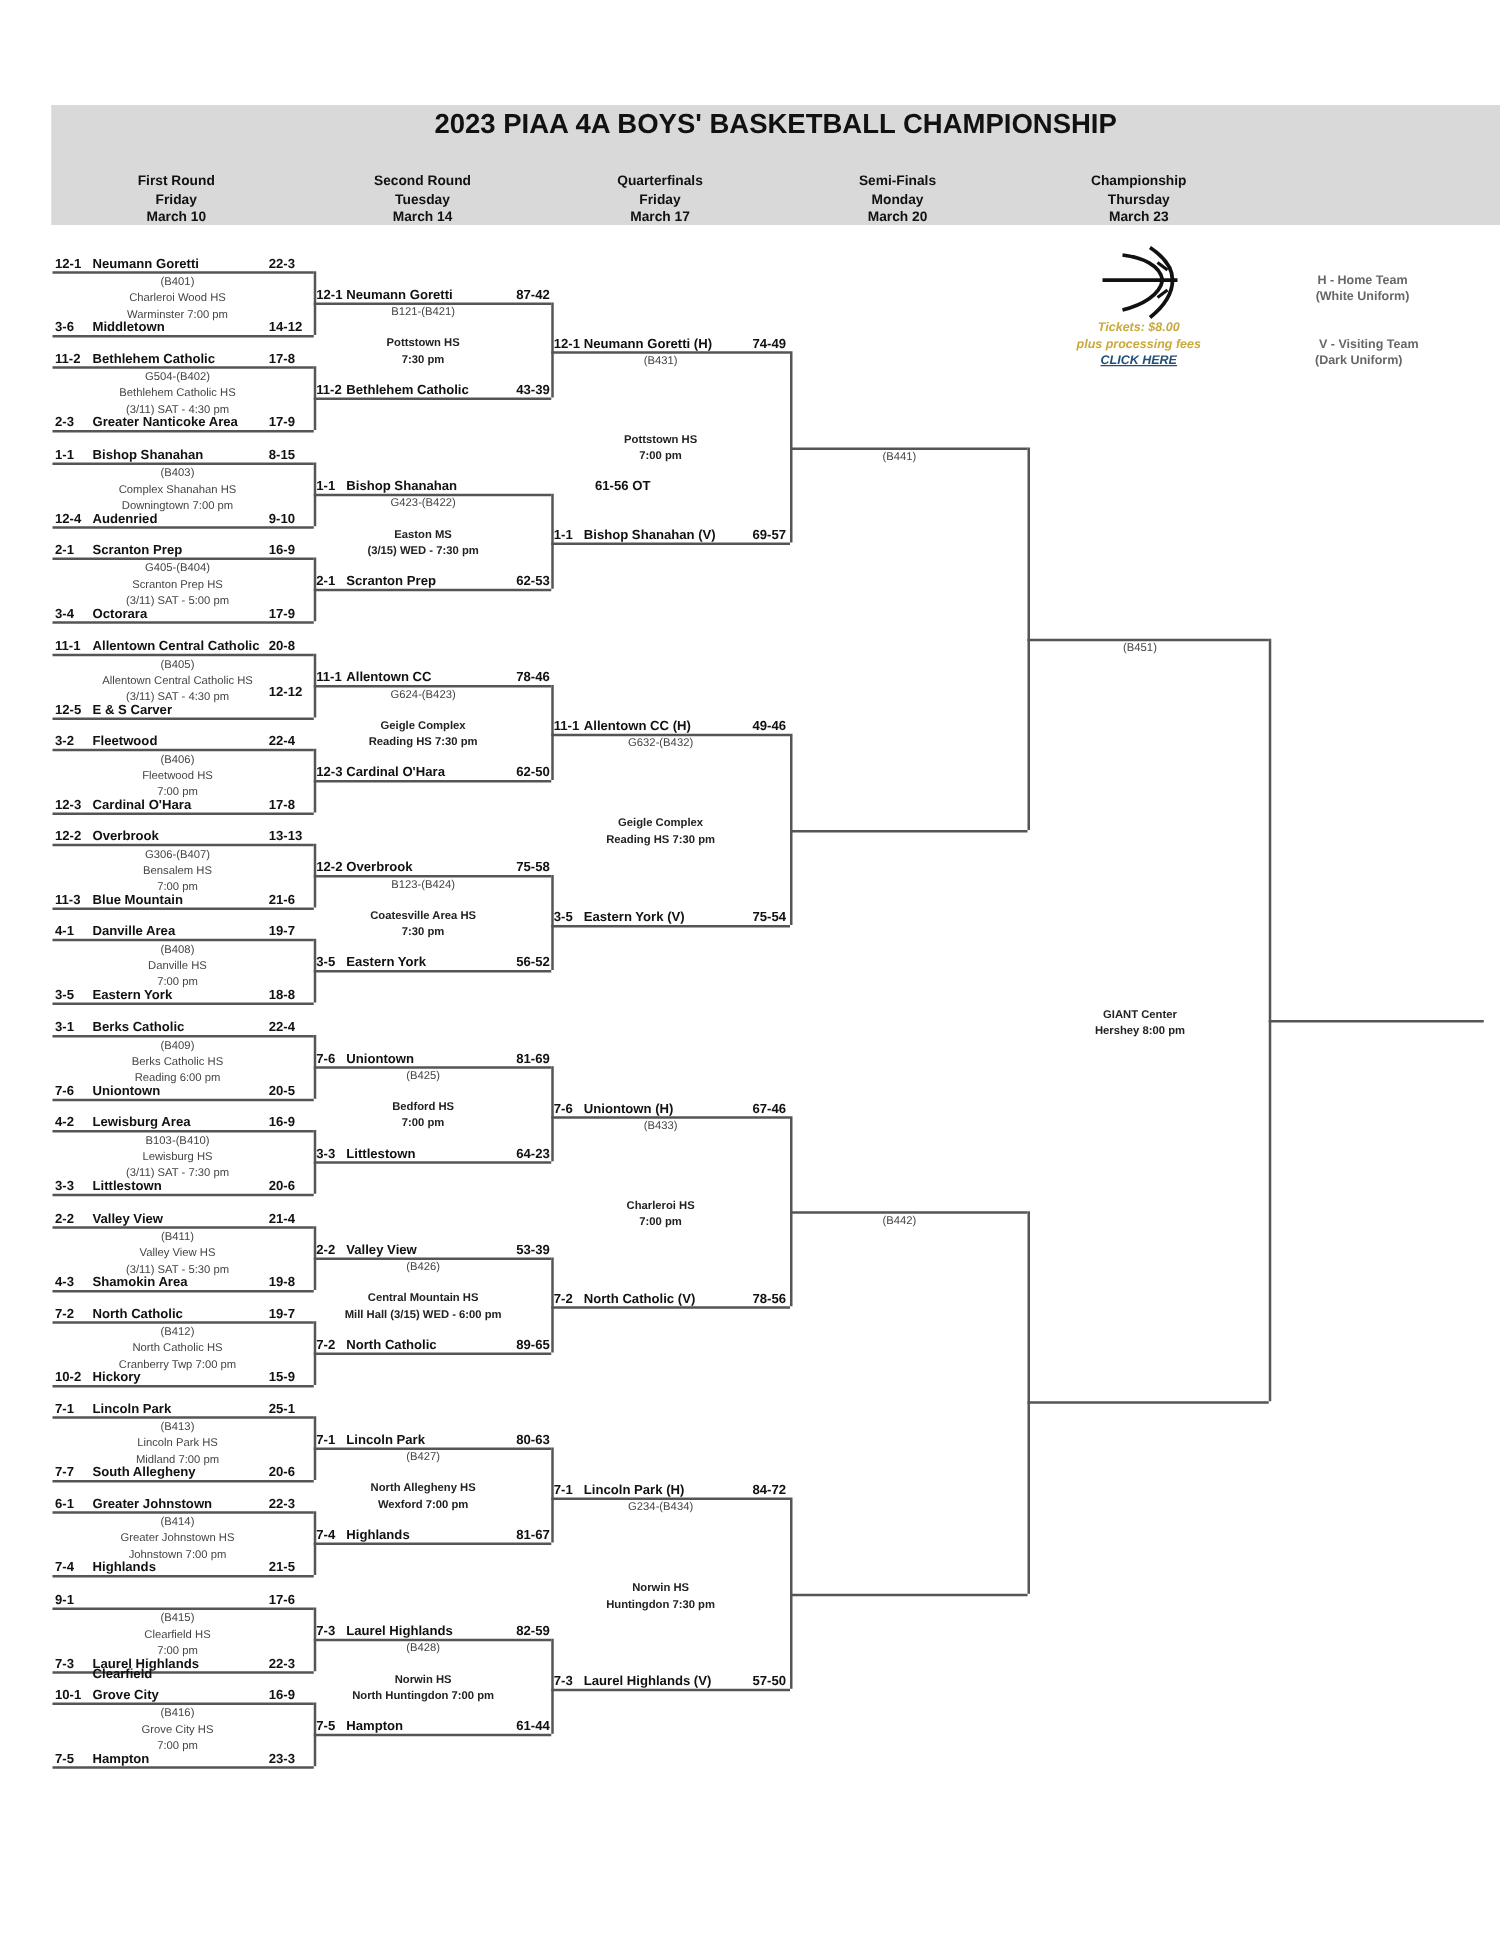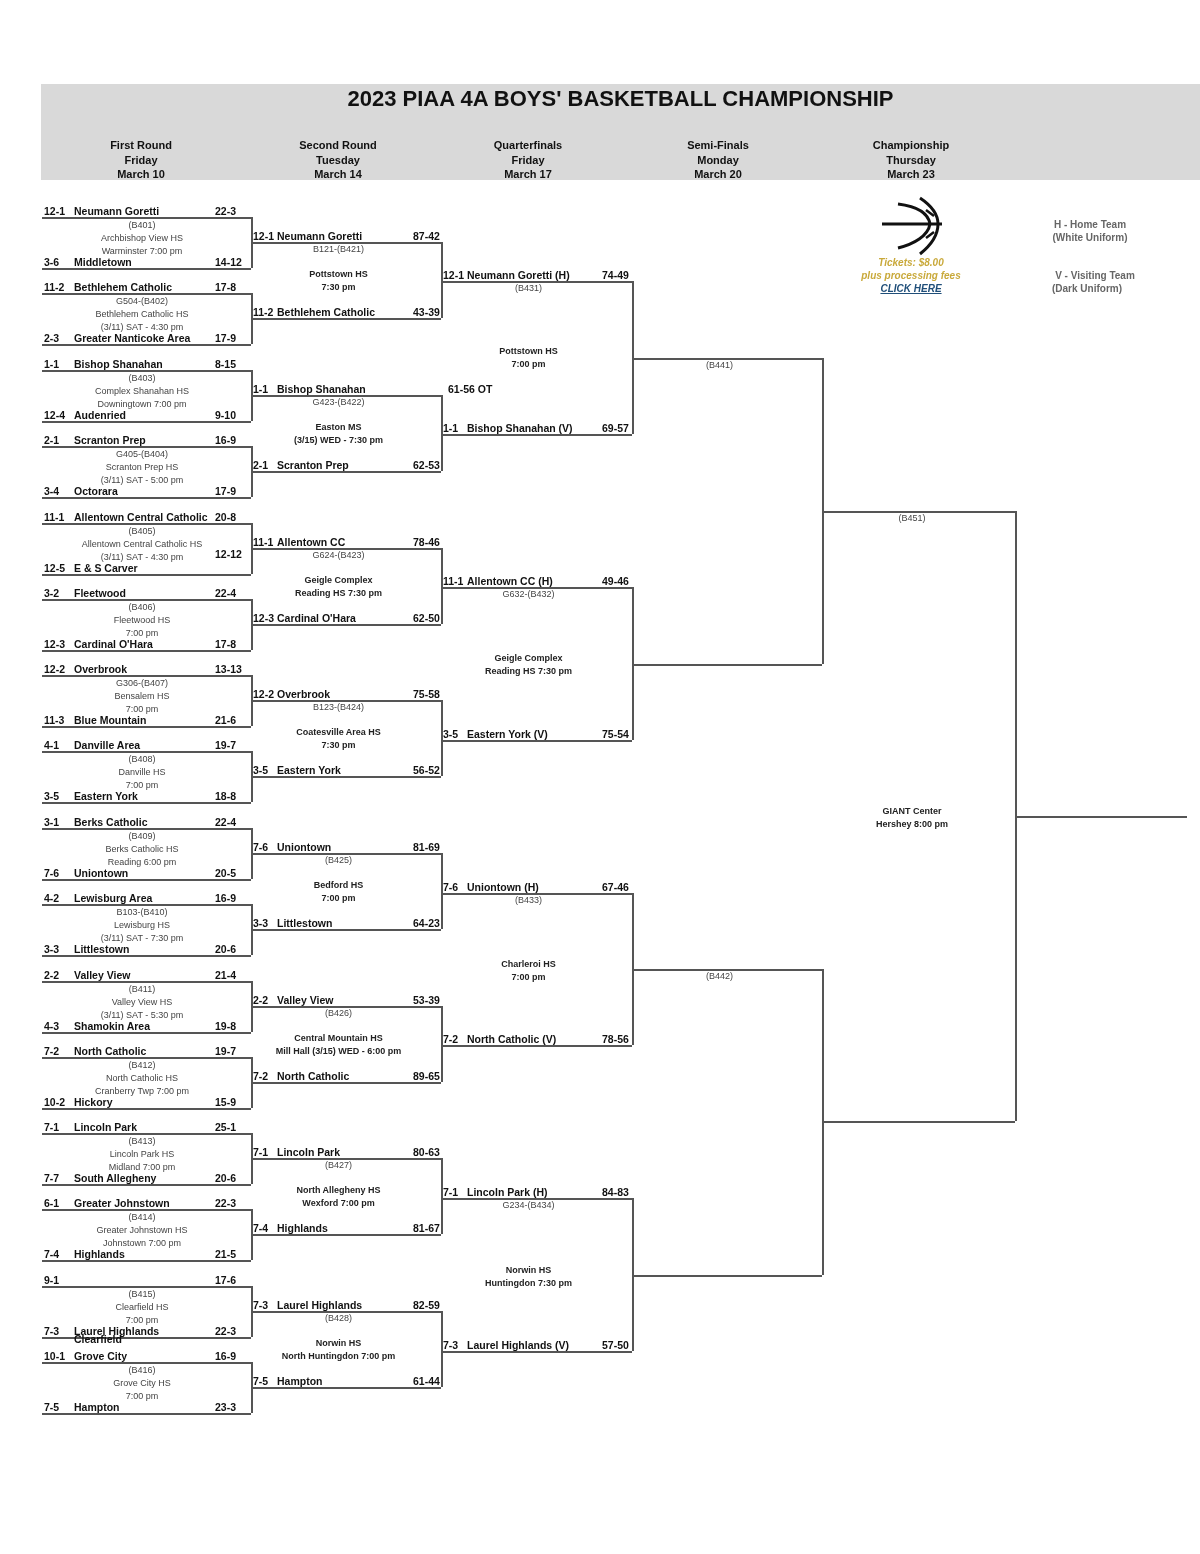--- a/index.html
+++ b/index.html
@@ -74,21 +74,21 @@
     <div class="line" style="left: 42px; top: 217px; width: 209px; height: 1.5px;"></div>
     <div class="line" style="left: 42px; top: 268px; width: 209px; height: 1.5px;"></div>
     <div class="line" style="left: 251px; top: 217px; width: 1.5px; height: 51px;"></div>
     <div class="t" style="left: 44px; top: 205px;">12-1</div>
     <div class="t" style="left: 74px; top: 205px;">Neumann Goretti</div>
     <div class="t" style="left: 215px; top: 205px;">22-3</div>
     <div class="t" style="left: 44px; top: 256px;">3-6</div>
     <div class="t" style="left: 74px; top: 256px;">Middletown</div>
     <div class="t" style="left: 215px; top: 256px;">14-12</div>
     <div class="info" style="left: 42px; width: 200px; top: 219px;">(B401)</div>
-    <div class="info" style="left: 42px; width: 200px; top: 231.8px;">Archbishop View HS</div>
+    <div class="info" style="left: 42px; width: 200px; top: 231.8px;">Charleroi Wood HS</div>
     <div class="info" style="left: 42px; width: 200px; top: 244.6px;">Warminster 7:00 pm</div>
     <div class="line" style="left: 42px; top: 293px; width: 209px; height: 1.5px;"></div>
     <div class="line" style="left: 42px; top: 344px; width: 209px; height: 1.5px;"></div>
     <div class="line" style="left: 251px; top: 293px; width: 1.5px; height: 51px;"></div>
     <div class="t" style="left: 44px; top: 281px;">11-2</div>
     <div class="t" style="left: 74px; top: 281px;">Bethlehem Catholic</div>
     <div class="t" style="left: 215px; top: 281px;">17-8</div>
     <div class="t" style="left: 44px; top: 332px;">2-3</div>
     <div class="t" style="left: 74px; top: 332px;">Greater Nanticoke Area</div>
     <div class="t" style="left: 215px; top: 332px;">17-9</div>
@@ -273,21 +273,21 @@
     <div class="t" style="left: 277px; top: 306px;">Bethlehem Catholic</div>
     <div class="t" style="left: 413px; top: 306px;">43-39</div>
     <div class="gid" style="left: 251px; width: 175px; top: 244px;">B121-(B421)</div>
     <div class="venue" style="left: 251px; width: 175px; top: 268px;">Pottstown HS</div>
     <div class="venue" style="left: 251px; width: 175px; top: 281px;">7:30 pm</div>
     <div class="line" style="left: 251px; top: 395px; width: 190px; height: 1.5px;"></div>
     <div class="line" style="left: 251px; top: 471px; width: 190px; height: 1.5px;"></div>
     <div class="line" style="left: 441px; top: 395px; width: 1.5px; height: 76px;"></div>
     <div class="t" style="left: 253px; top: 383px;">1-1</div>
     <div class="t" style="left: 277px; top: 383px;">Bishop Shanahan</div>
-    <div class="t" style="left: 407px; top: 383px; padding-left: 41px;">61-56 OT</div>
+    <div class="t" style="left: 435px; top: 383px; padding-left: 41px;">61-56 OT</div>
     <div class="t" style="left: 253px; top: 459px;">2-1</div>
     <div class="t" style="left: 277px; top: 459px;">Scranton Prep</div>
     <div class="t" style="left: 413px; top: 459px;">62-53</div>
     <div class="gid" style="left: 251px; width: 175px; top: 397px;">G423-(B422)</div>
     <div class="venue" style="left: 251px; width: 175px; top: 421px;">Easton MS</div>
     <div class="venue" style="left: 251px; width: 175px; top: 434px;">(3/15) WED - 7:30 pm</div>
     <div class="line" style="left: 251px; top: 548px; width: 190px; height: 1.5px;"></div>
     <div class="line" style="left: 251px; top: 624px; width: 190px; height: 1.5px;"></div>
     <div class="line" style="left: 441px; top: 548px; width: 1.5px; height: 76px;"></div>
     <div class="t" style="left: 253px; top: 536px;">11-1</div>
@@ -393,21 +393,21 @@
     <div class="t" style="left: 467px; top: 1033px;">North Catholic (V)</div>
     <div class="t" style="left: 602px; top: 1033px;">78-56</div>
     <div class="gid" style="left: 441px; width: 175px; top: 895px;">(B433)</div>
     <div class="venue" style="left: 441px; width: 175px; top: 958px;">Charleroi HS</div>
     <div class="venue" style="left: 441px; width: 175px; top: 971px;">7:00 pm</div>
     <div class="line" style="left: 441px; top: 1198px; width: 191px; height: 1.5px;"></div>
     <div class="line" style="left: 441px; top: 1351px; width: 191px; height: 1.5px;"></div>
     <div class="line" style="left: 632px; top: 1198px; width: 1.5px; height: 153px;"></div>
     <div class="t" style="left: 443px; top: 1186px;">7-1</div>
     <div class="t" style="left: 467px; top: 1186px;">Lincoln Park (H)</div>
-    <div class="t" style="left: 602px; top: 1186px;">84-83</div>
+    <div class="t" style="left: 602px; top: 1186px;">84-72</div>
     <div class="t" style="left: 443px; top: 1339px;">7-3</div>
     <div class="t" style="left: 467px; top: 1339px;">Laurel Highlands (V)</div>
     <div class="t" style="left: 602px; top: 1339px;">57-50</div>
     <div class="gid" style="left: 441px; width: 175px; top: 1200px;">G234-(B434)</div>
     <div class="venue" style="left: 441px; width: 175px; top: 1264px;">Norwin HS</div>
     <div class="venue" style="left: 441px; width: 175px; top: 1277px;">Huntingdon 7:30 pm</div>
     <div class="line" style="left: 632px; top: 358px; width: 190px; height: 1.5px;"></div>
     <div class="line" style="left: 632px; top: 664px; width: 190px; height: 1.5px;"></div>
     <div class="line" style="left: 822px; top: 358px; width: 1.5px; height: 306px;"></div>
     <div class="gid" style="left: 632px; width: 175px; top: 360px;">(B441)</div>

